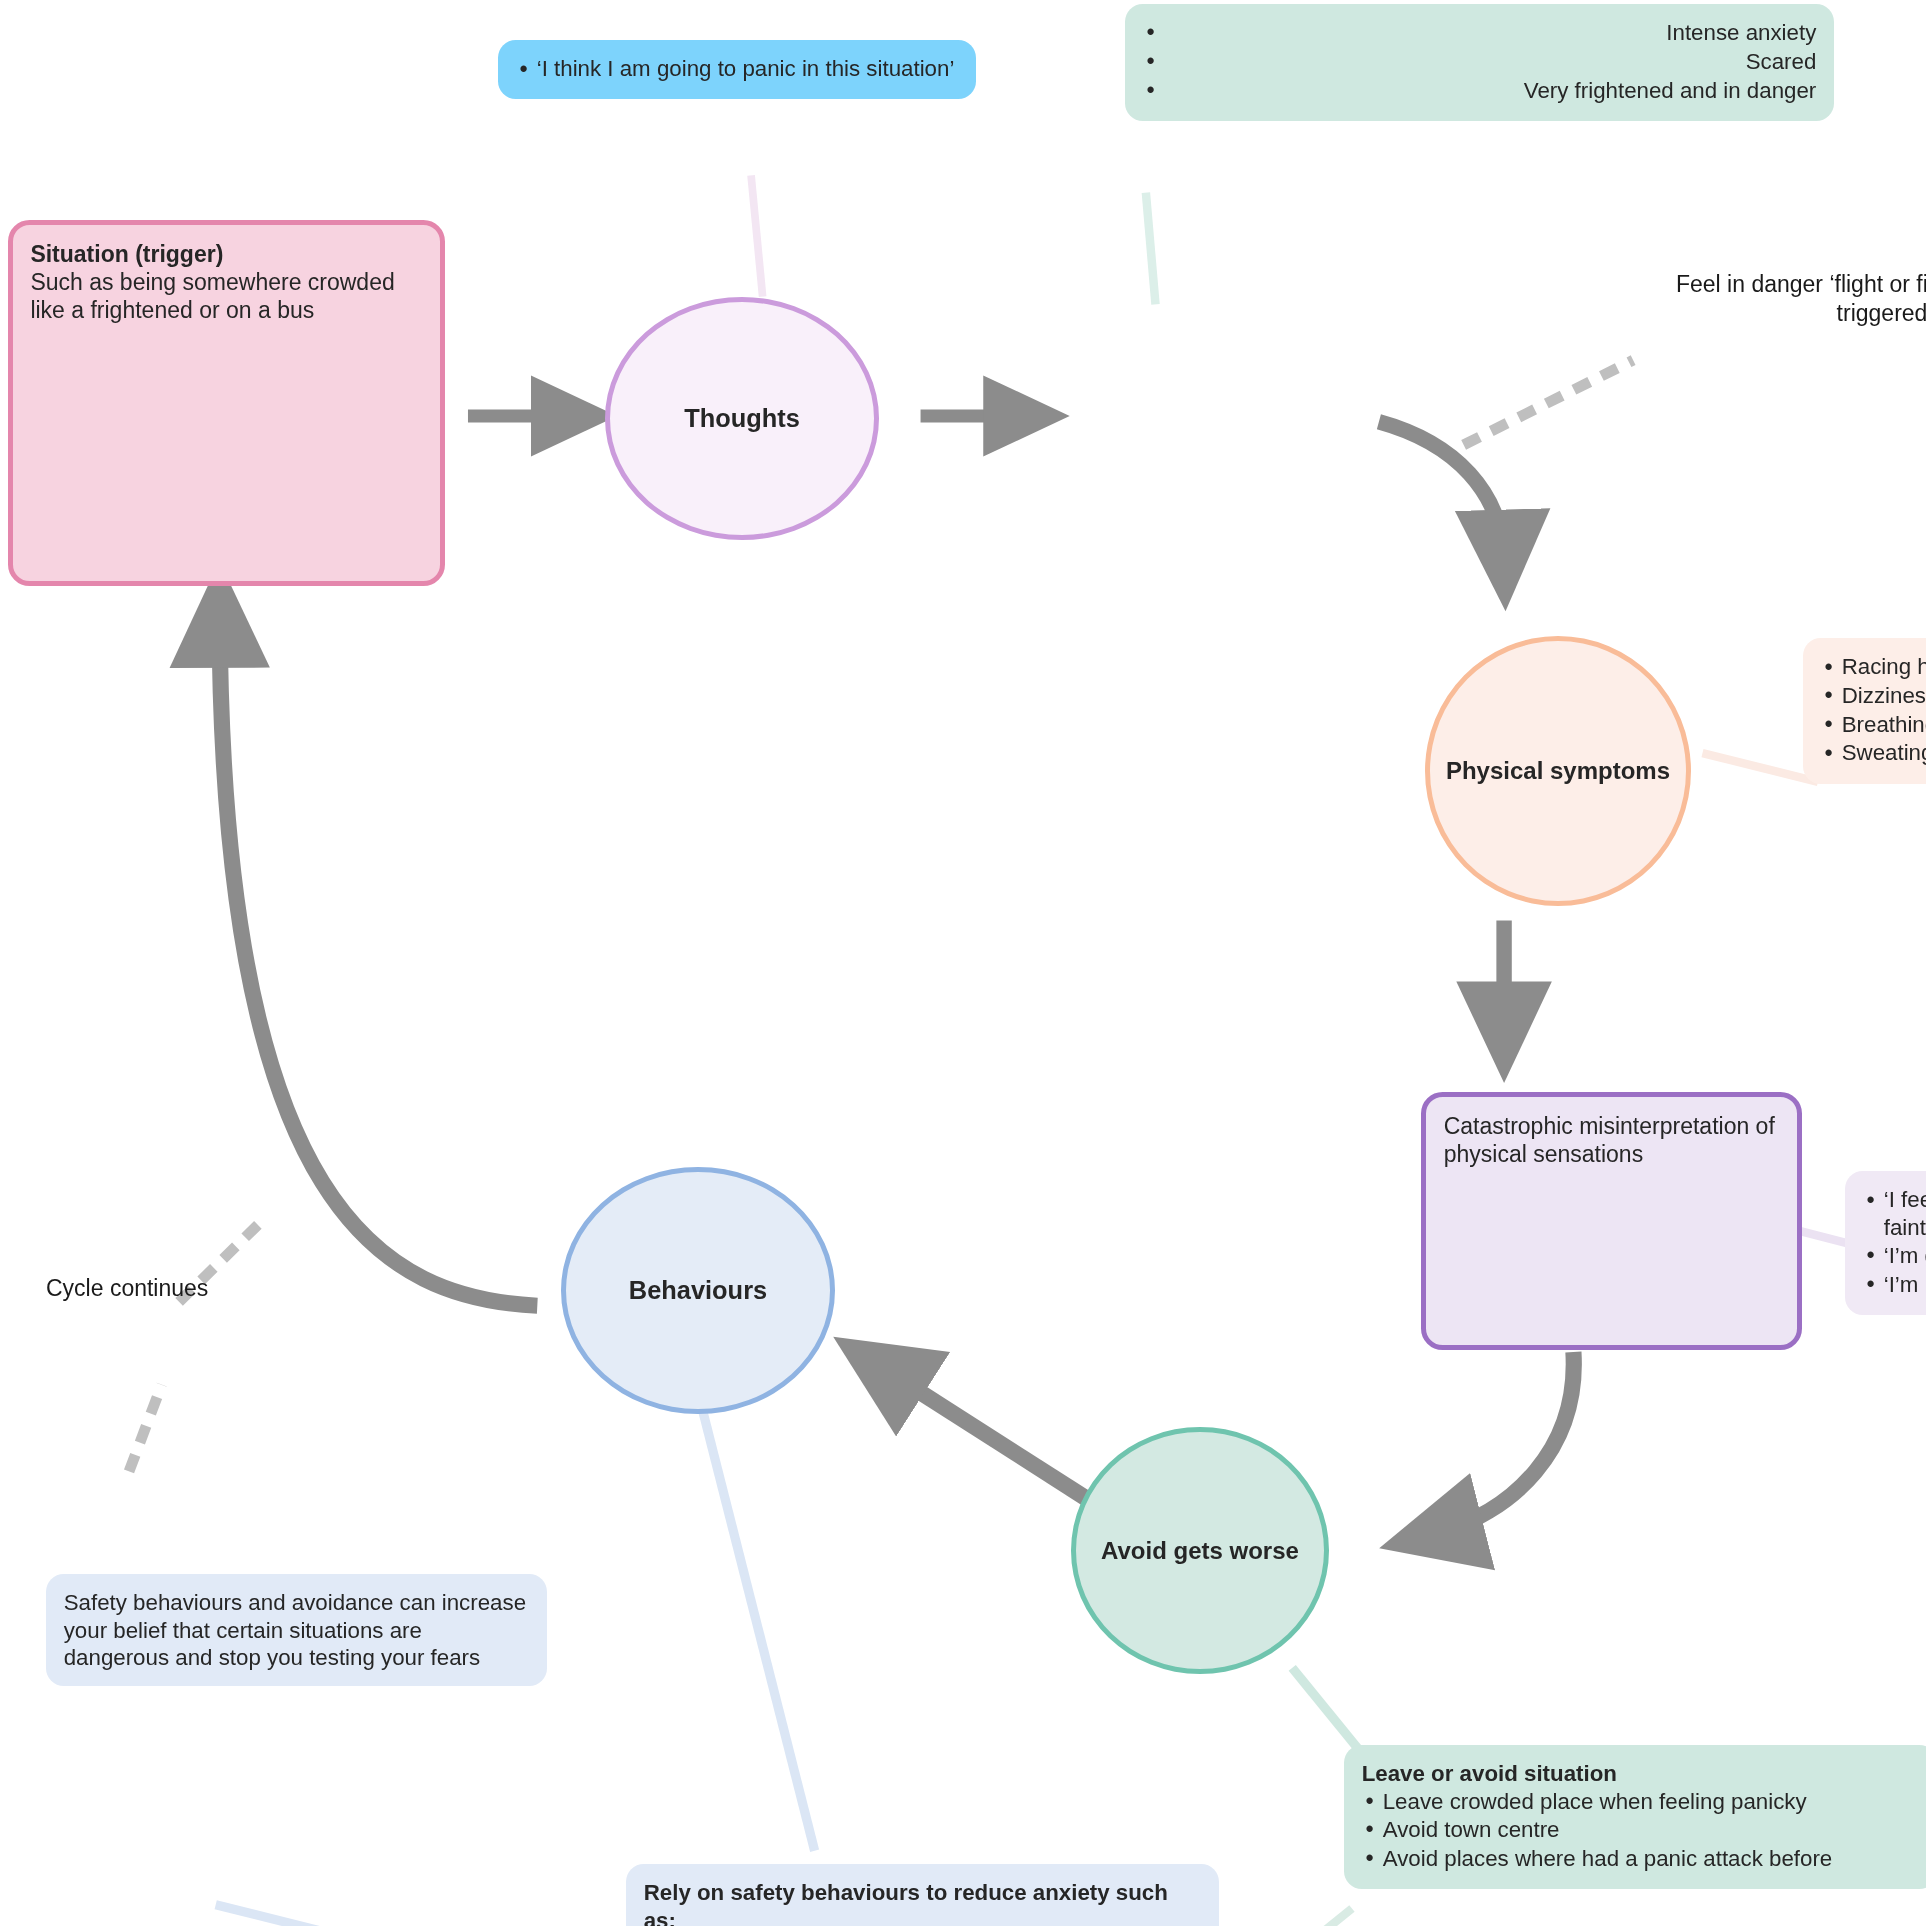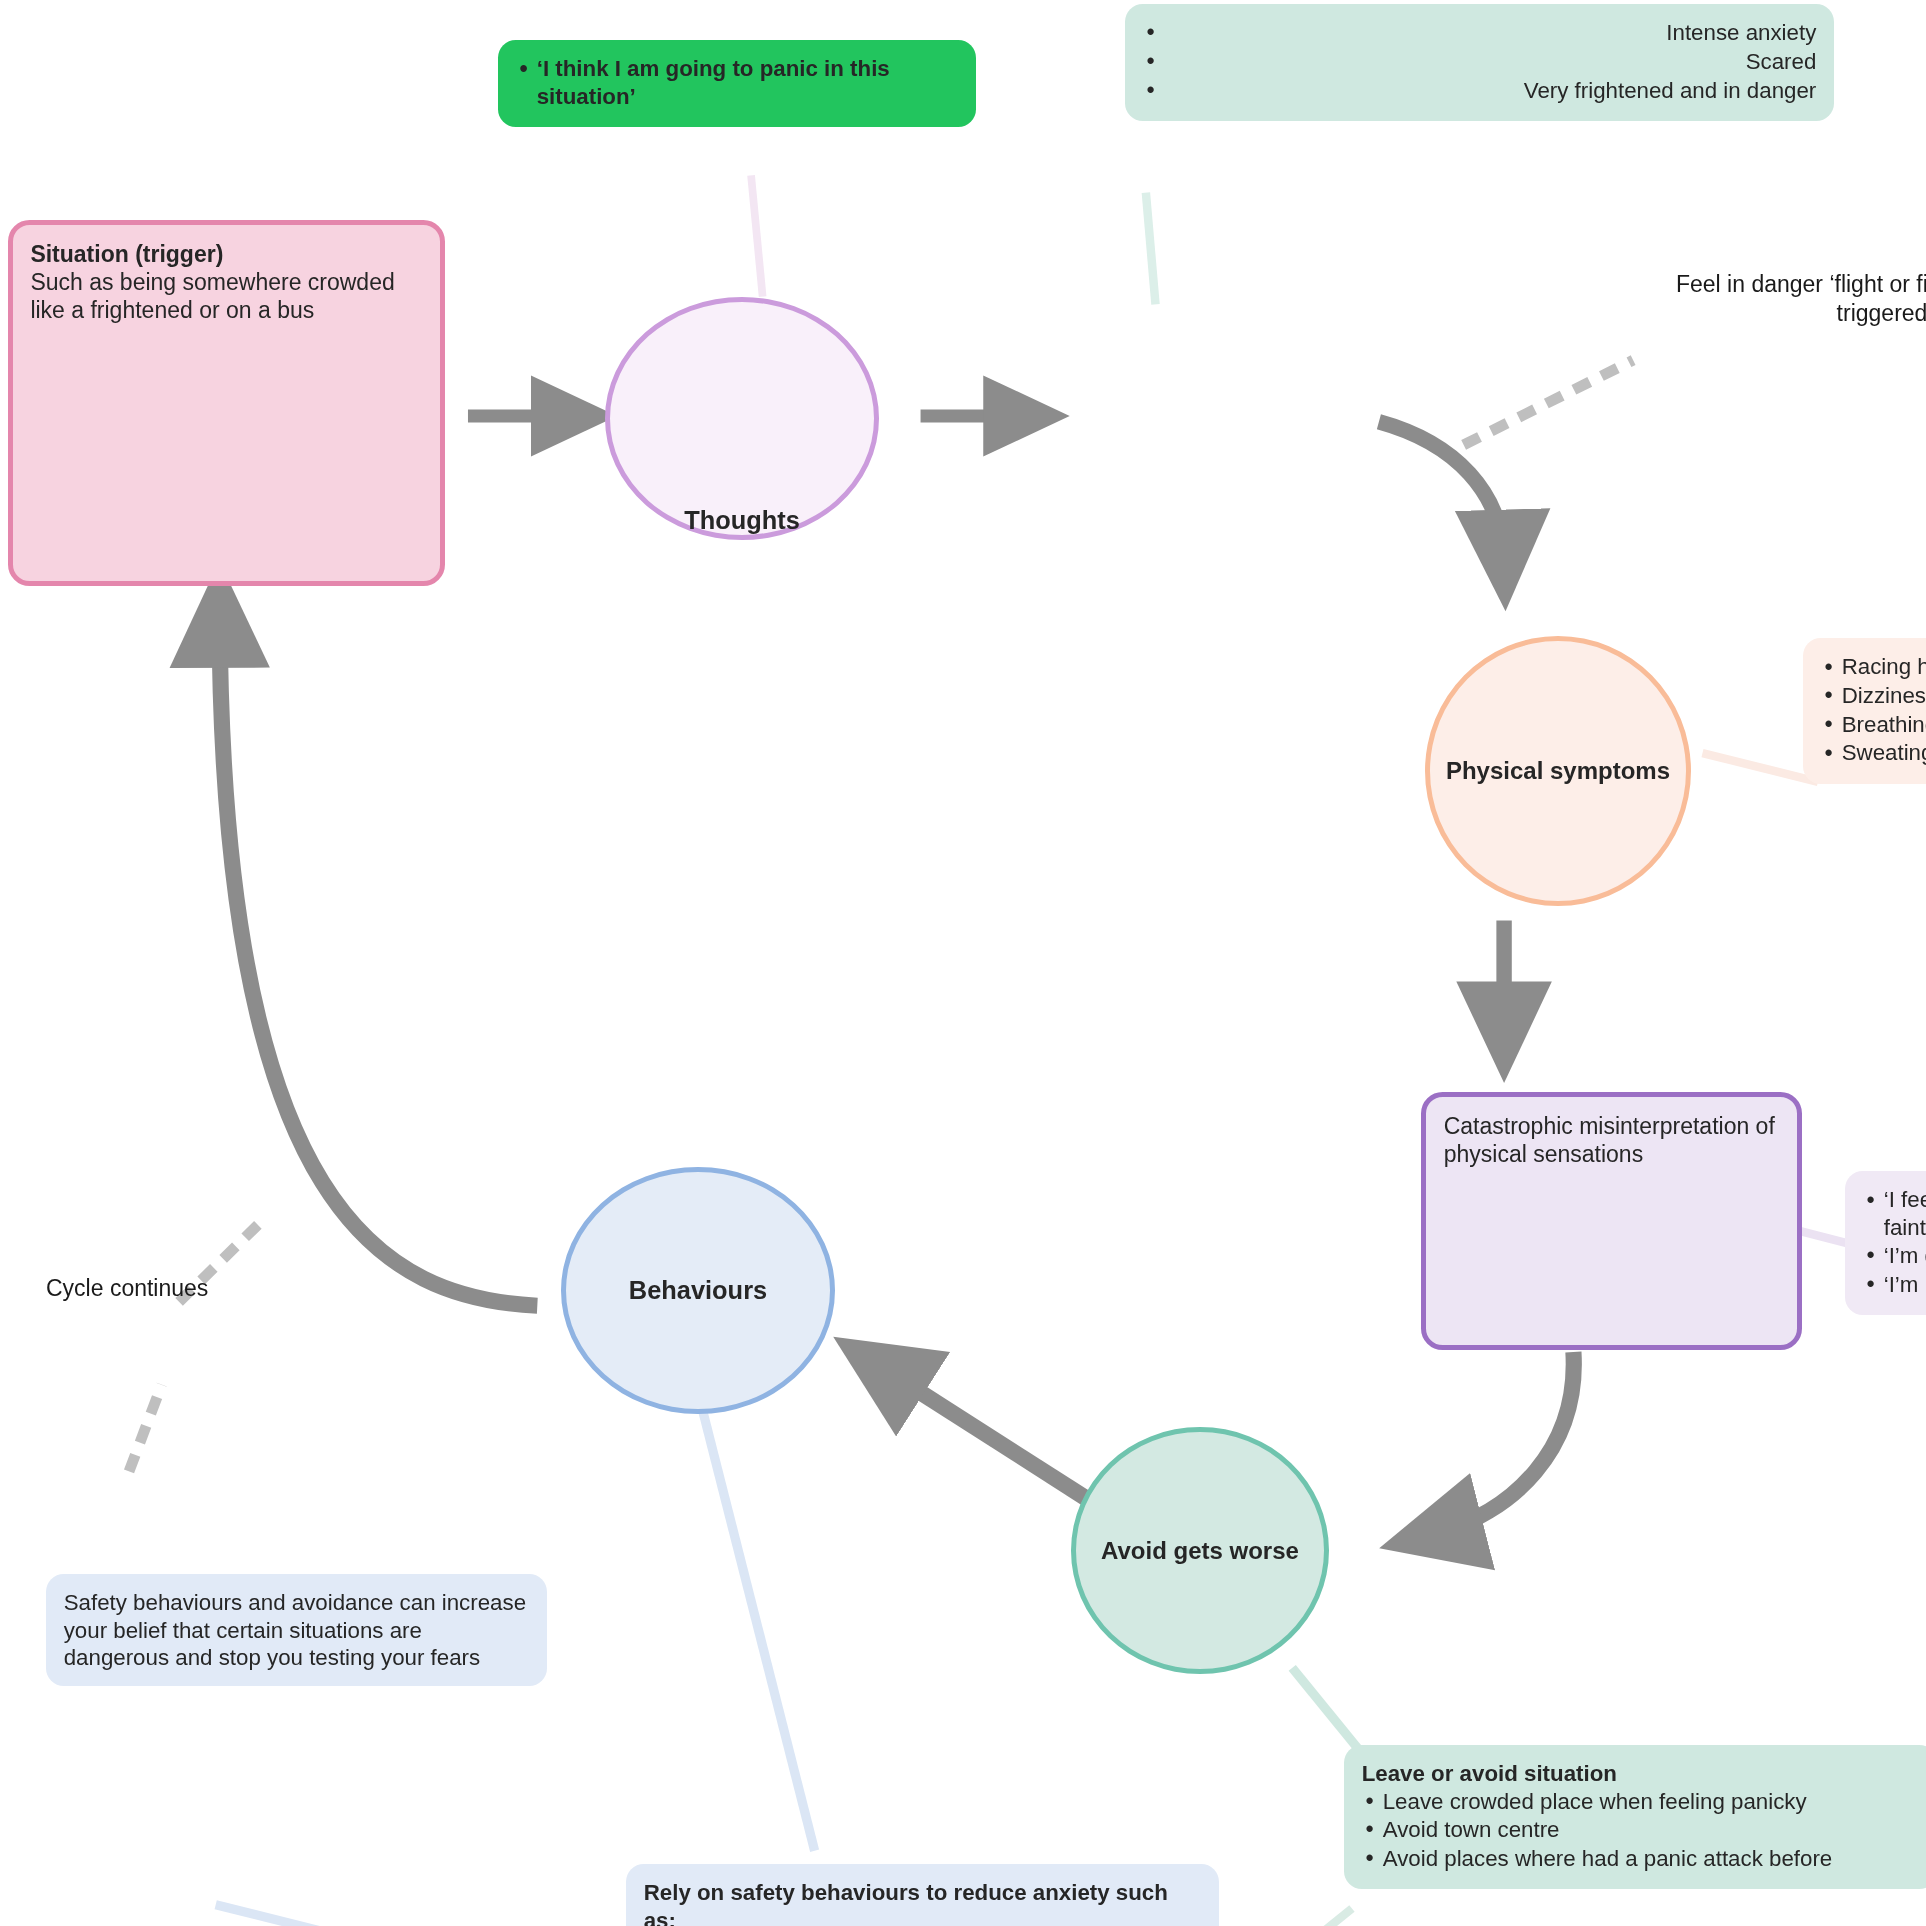--- a/index.html
+++ b/index.html
@@ -6,33 +6,33 @@
   body{font-family:"Liberation Sans",sans-serif;}
   #stage{position:relative;width:2249px;height:2390px;background:#ffffff;overflow:hidden;}
   #edges{position:absolute;left:0;top:0;width:2249px;height:2390px;}
 
   
   .box{position:absolute;box-sizing:border-box;border-radius:17.7px;
        padding:15.4px 17.7px;color:#262626;line-height:1.22;}
   .box.thick{border-width:5.4px;border-style:solid;border-radius:21.6px;}
 
   .box-pink{background:#F7D3E0;border-color:#E486AC;}
-  .box-lilac{background:#22c55e;font-weight:bold;}
+  .box-lilac{background:#7dd3fc;}
   .box-mint{background:#CFE8E0;}
   .box-peach{background:#FDEEE8;}
   .box-violet{background:#EDE5F4;border-color:#9B6FC4;}
   .box-violetlite{background:#F0E9F5;}
   .box-blue{background:#E1EAF7;}
   .box-mint2{background:#CFE8E0;}
 
   
   .ell{position:absolute;box-sizing:border-box;border-radius:50%;
        display:flex;align-items:center;justify-content:center;
        text-align:center;font-weight:bold;color:#262626;}
-  .ell-thoughts{background:#F9F0FA;border:5px solid #CB9BDC;align-items:flex-end;}
+  .ell-thoughts{background:#F9F0FA;border:5px solid #CB9BDC;}
   .ell-feelings{background:#CFE8E0;border:5px solid #6FC4AE;}
   .ell-physical{background:#FDEEE8;border:5px solid #F9BC98;}
   .ell-behaviours{background:#E4ECF7;border:5px solid #8FB3E2;}
   .ell-fear{background:#D3E9E2;border:5px solid #6FC4AE;}
 
   
   .ttl{font-weight:bold;display:block;}
   ul.bl{list-style:none;margin:0;padding:0;}
   ul.bl li{position:relative;padding-left:21px;margin:0 0 1.5px 0;}
   ul.bl li:before{content:"\2022";position:absolute;left:3.9px;top:-0.8px;font-size:1.05em;line-height:1.22;}

